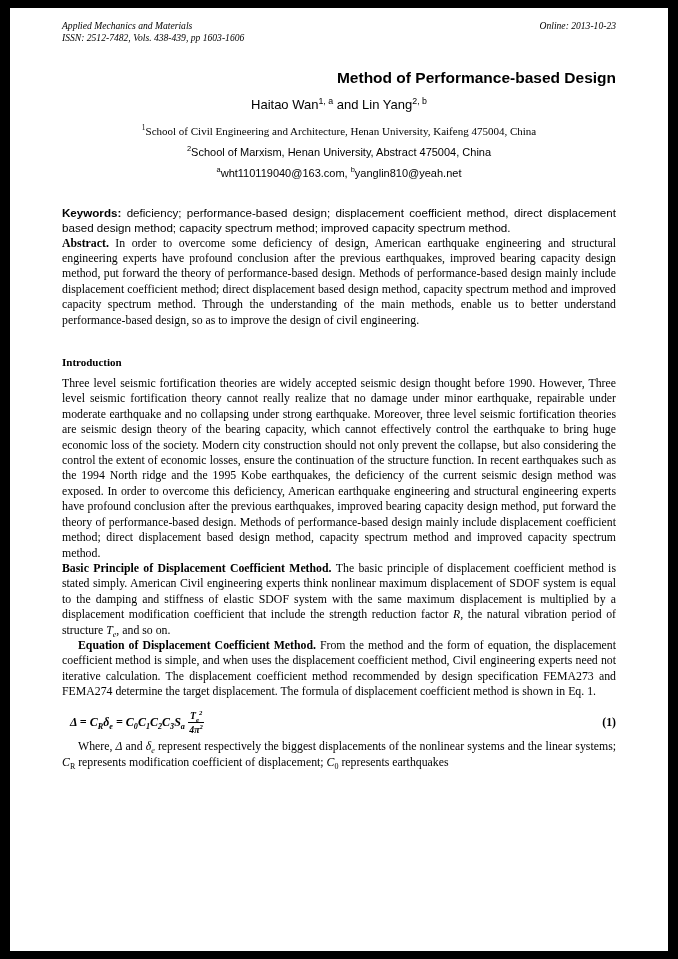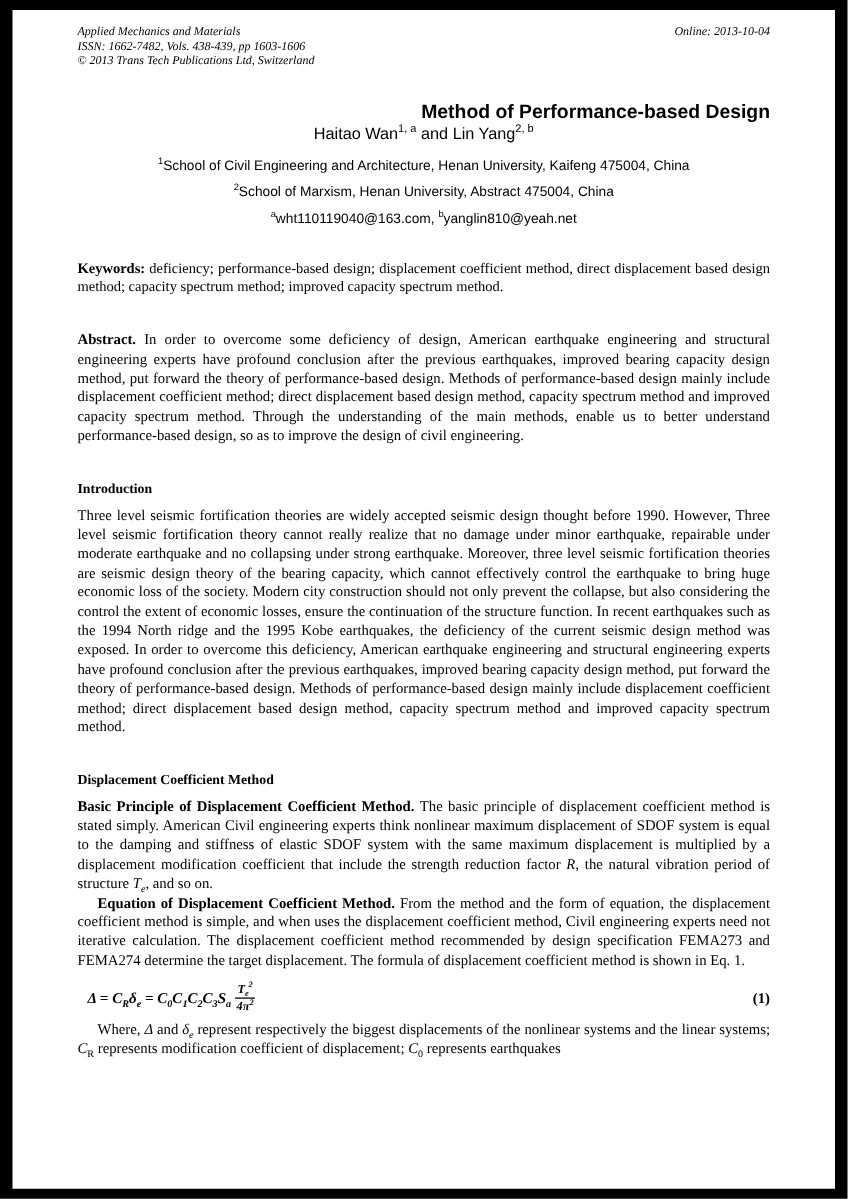--- a/index.html
+++ b/index.html
@@ -16,36 +16,36 @@
   
   .jheader{font-family:"Liberation Serif", serif;font-style:italic;font-size:9.6px;line-height:11.6px;}
   .jheader .row1{display:flex;justify-content:space-between;}
   
   .title{
     font-family:"Liberation Sans", sans-serif;font-weight:bold;
     font-size:15.5px;text-align:right;margin-top:26px;
   }
   .authors{
     font-family:"Liberation Sans", sans-serif;font-size:13px;
-    text-align:center;
+    text-align:center;margin-top:10px;
   }
   .affil{
     font-family:"Liberation Sans", sans-serif;font-size:11px;
     text-align:center;margin-top:9px;
   }
-  .affil.first{margin-top:13px;}
+  .affil.first{margin-top:13px;font-family:Liberation Serif, serif;}
   
   .kw{
-    font-family:Liberation Serif, serif;font-size:11.6px;line-height:15.2px;
+    font-family:Liberation Sans, sans-serif;font-size:11.6px;line-height:15.2px;
     text-align:justify;margin-top:26px;
   }
   .para{
     font-size:11.8px;line-height:15.4px;text-align:justify;margin-top:0;
   }
-  .abstract{margin-top:27px;}
+  .abstract{}
   .heading{
     font-weight:bold;font-size:11px;margin-top:28px;margin-bottom:8px;
   }
   .indent{text-indent:16px;}
   sub,sup{font-size:68%;line-height:0;}
   
   .eq-row{
     display:flex;align-items:center;justify-content:space-between;
     margin:10px 0 4px 8px;font-size:12px;font-weight:bold;
   }
@@ -60,42 +60,40 @@
   .eq-num{font-style:normal;font-size:11.8px;}
 </style>
 </head>
 <body>
 
 <div class="page">
 
   <div class="jheader">
     <div class="row1">
       <span>Applied Mechanics and Materials</span>
-      <span>Online: 2013-10-04</span>
+      <span>Online: 2013-10-23</span>
     </div>
-    <div>ISSN: 1662-7482, Vols. 438-439, pp 1603-1606</div>
-    <div>© 2013 Trans Tech Publications Ltd, Switzerland</div>
+    <div>ISSN: 2512-7482, Vols. 438-439, pp 1603-1606</div>
   </div>
 
   <div class="title">Method of Performance-based Design</div>
 
   <div class="authors"><span>Haitao Wan</span><sup>1, a</sup><span> and Lin Yang</span><sup>2, b</sup></div>
 
   <div class="affil first"><sup>1</sup><span>School of Civil Engineering and Architecture, Henan University, Kaifeng 475004, China</span></div>
   <div class="affil"><sup>2</sup><span>School of Marxism, Henan University, Abstract 475004, China</span></div>
   <div class="affil"><sup>a</sup><span>wht110119040@163.com, </span><sup>b</sup><span>yanglin810@yeah.net</span></div>
 
   <div class="kw"><b>Keywords: </b><span>deficiency; performance-based design; displacement coefficient method, direct displacement based design method; capacity spectrum method; improved capacity spectrum method.</span></div>
 
   <div class="para abstract"><b>Abstract. </b><span>In order to overcome some deficiency of design, American earthquake engineering and structural engineering experts have profound conclusion after the previous earthquakes, improved bearing capacity design method, put forward the theory of performance-based design. Methods of performance-based design mainly include displacement coefficient method; direct displacement based design method, capacity spectrum method and improved capacity spectrum method. Through the understanding of the main methods, enable us to better understand performance-based design, so as to improve the design of civil engineering.</span></div>
 
   <div class="heading">Introduction</div>
   <div class="para"><span>Three level seismic fortification theories are widely accepted seismic design thought before 1990. However, Three level seismic fortification theory cannot really realize that no damage under minor earthquake, repairable under moderate earthquake and no collapsing under strong earthquake. Moreover, three level seismic fortification theories are seismic design theory of the bearing capacity, which cannot effectively control the earthquake to bring huge economic loss of the society. Modern city construction should not only prevent the collapse, but also considering the control the extent of economic losses, ensure the continuation of the structure function. In recent earthquakes such as the 1994 North ridge and the 1995 Kobe earthquakes, the deficiency of the current seismic design method was exposed. In order to overcome this deficiency, American earthquake engineering and structural engineering experts have profound conclusion after the previous earthquakes, improved bearing capacity design method, put forward the theory of performance-based design. Methods of performance-based design mainly include displacement coefficient method; direct displacement based design method, capacity spectrum method and improved capacity spectrum method.</span></div>
 
-  <div class="heading">Displacement Coefficient Method</div>
   <div class="para"><b>Basic Principle of Displacement Coefficient Method. </b><span>The basic principle of displacement coefficient method is stated simply. American Civil engineering experts think nonlinear maximum displacement of SDOF system is equal to the damping and stiffness of elastic SDOF system with the same maximum displacement is multiplied by a displacement modification coefficient that include the strength reduction factor </span><i>R</i><span>, the natural vibration period of structure </span><i>T</i><sub style="font-style: italic;">e</sub><span>, and so on.</span></div>
   <div class="para indent"><b>Equation of Displacement Coefficient Method. </b><span>From the method and the form of equation, the displacement coefficient method is simple, and when uses the displacement coefficient method, Civil engineering experts need not iterative calculation. The displacement coefficient method recommended by design specification FEMA273 and FEMA274 determine the target displacement. The formula of displacement coefficient method is shown in Eq. 1.</span></div>
 
   <div class="eq-row">
     <span class="eq-body">
       <span class="eq-main"><span>Δ = </span><i>C</i><sub style="font-style: italic;">R</sub><i>δ</i><sub style="font-style: italic;">e</sub><span> = </span><i>C</i><sub>0</sub><i>C</i><sub>1</sub><i>C</i><sub>2</sub><i>C</i><sub>3</sub><i>S</i><sub style="font-style: italic;">a</sub></span>
       <span class="frac">
         <span class="num"><i>T</i><sub style="font-style: italic;">e</sub><sup>2</sup></span>
         <span class="den"><span>4π</span><sup>2</sup></span>
       </span>

